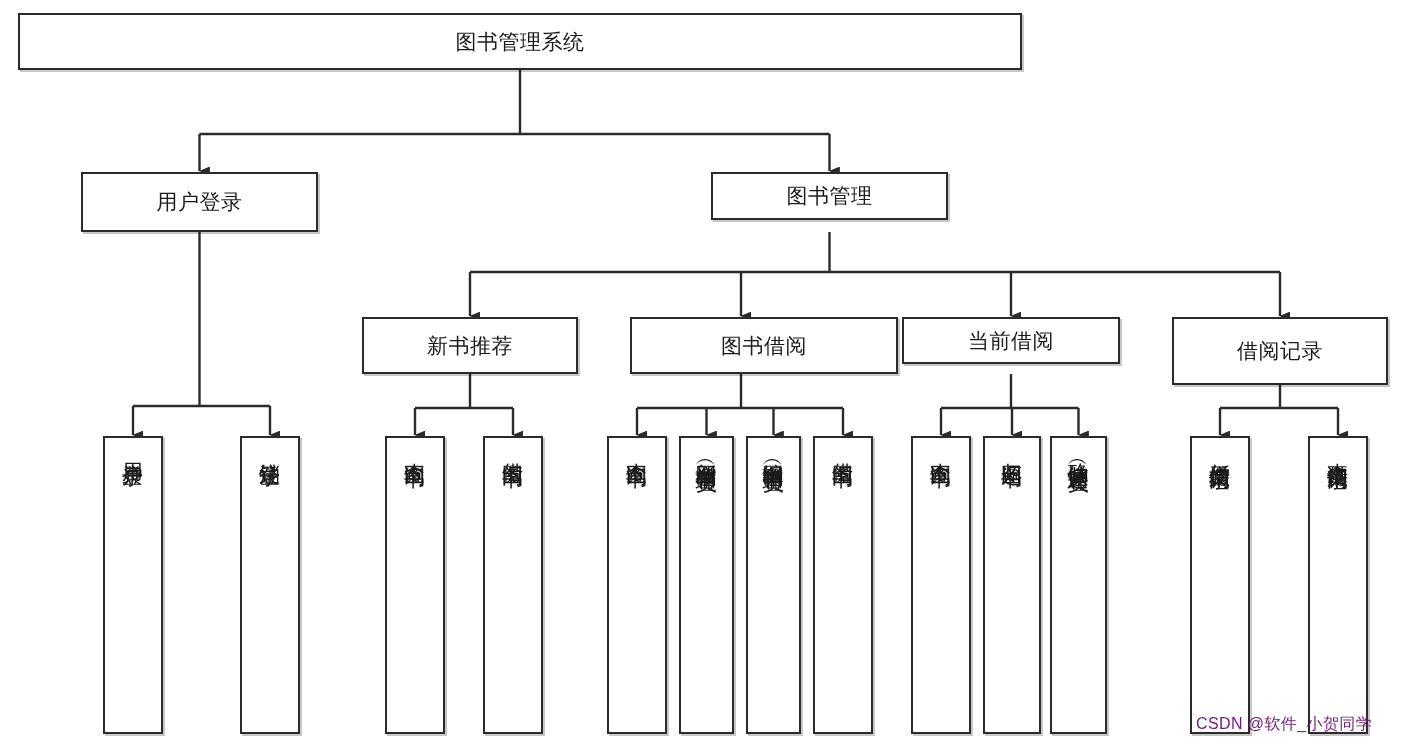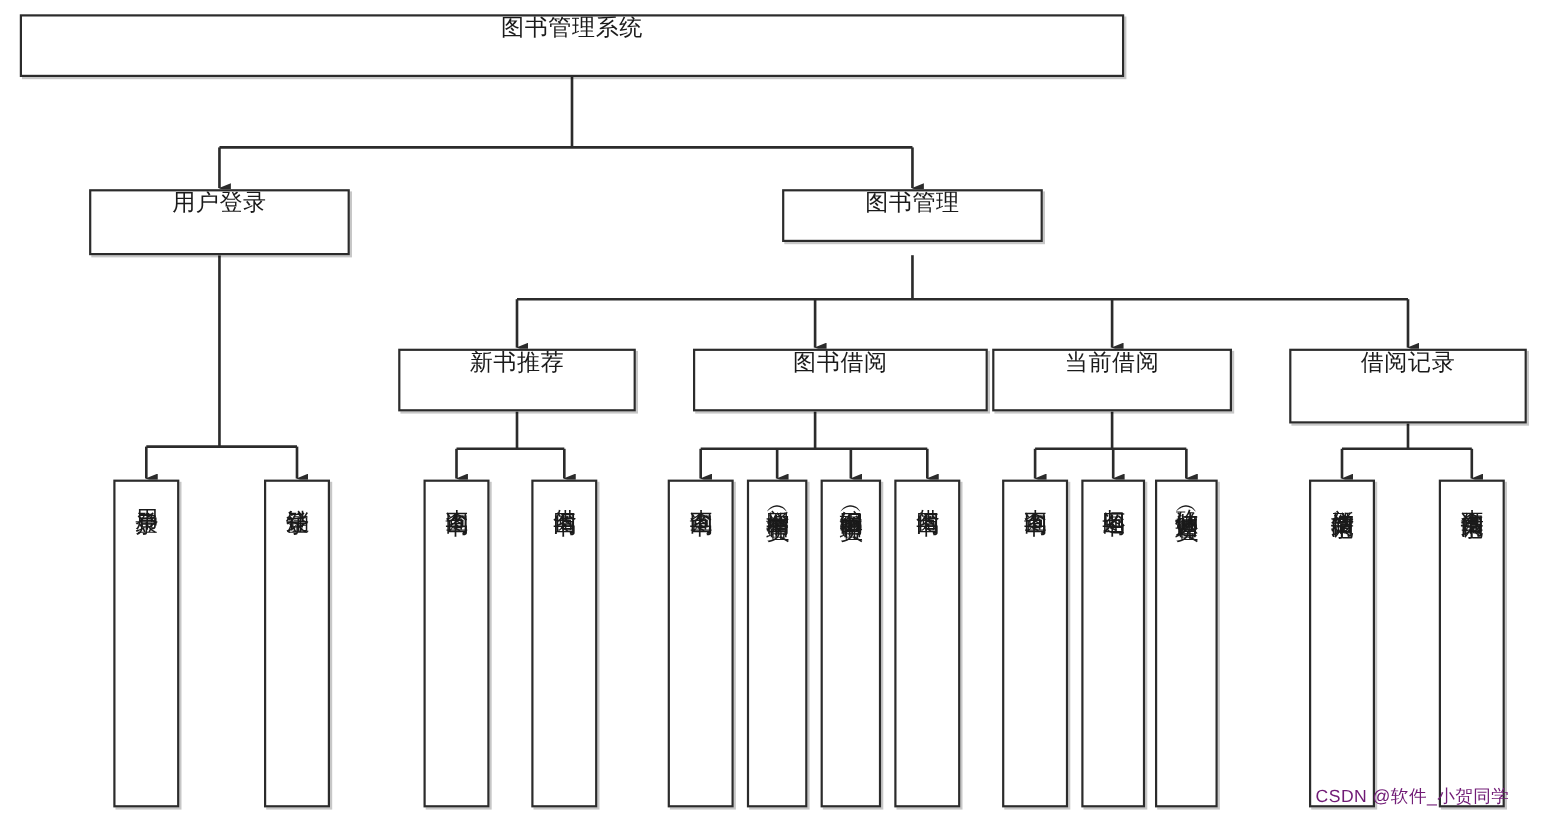--- a/index.html
+++ b/index.html
@@ -25,20 +25,21 @@
     width: 1405px;
     height: 747px;
   }
   .node-box {
     position: absolute;
     box-sizing: border-box;
     background: #ffffff;
     border: 2px solid #2b2b2b;
     box-shadow: 2px 2px 0 rgba(0,0,0,0.22);
     display: flex;
+    align-items: center;
     justify-content: center;
     overflow: hidden;
   }
   .node-label {
     color: #1a1a1a;
     text-align: center;
     line-height: 1.02;
     letter-spacing: 0.5px;
     white-space: nowrap;
   }
@@ -123,21 +124,21 @@
       </div>
       <div class="node-box horizontal" style="left: 711px; top: 172px; width: 237px; height: 48px;">
         <span class="node-label">图书管理</span>
       </div>
       <div class="node-box horizontal" style="left: 362px; top: 317px; width: 216px; height: 57px;">
         <span class="node-label">新书推荐</span>
       </div>
       <div class="node-box horizontal" style="left: 630px; top: 317px; width: 268px; height: 57px;">
         <span class="node-label">图书借阅</span>
       </div>
-      <div class="node-box horizontal" style="left: 902px; top: 317px; width: 218px; height: 57px;">
+      <div class="node-box horizontal" style="left: 902px; top: 317px; width: 218px; height: 47px;">
         <span class="node-label">当前借阅</span>
       </div>
       <div class="node-box horizontal" style="left: 1172px; top: 317px; width: 216px; height: 68px;">
         <span class="node-label">借阅记录</span>
       </div>
       <div class="node-box vertical" style="left: 103px; top: 436px; width: 60px; height: 298px;">
         <span class="node-label">用户登录</span>
       </div>
       <div class="node-box vertical" style="left: 240px; top: 436px; width: 60px; height: 298px;">
         <span class="node-label">注销登录</span>

